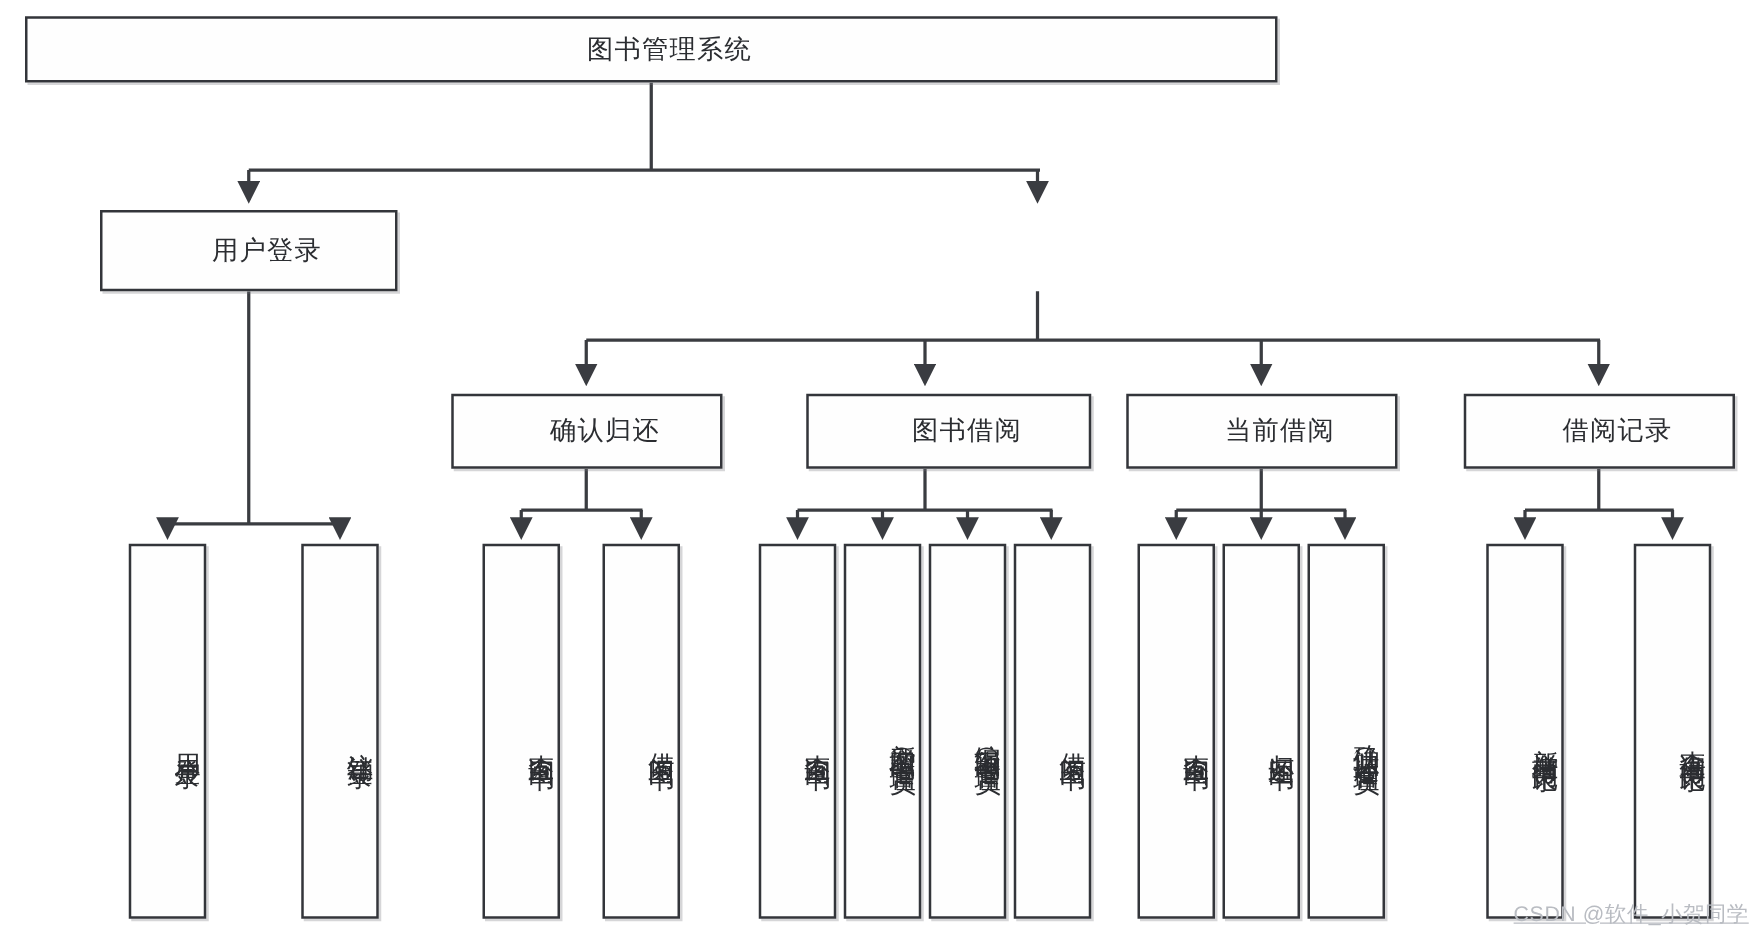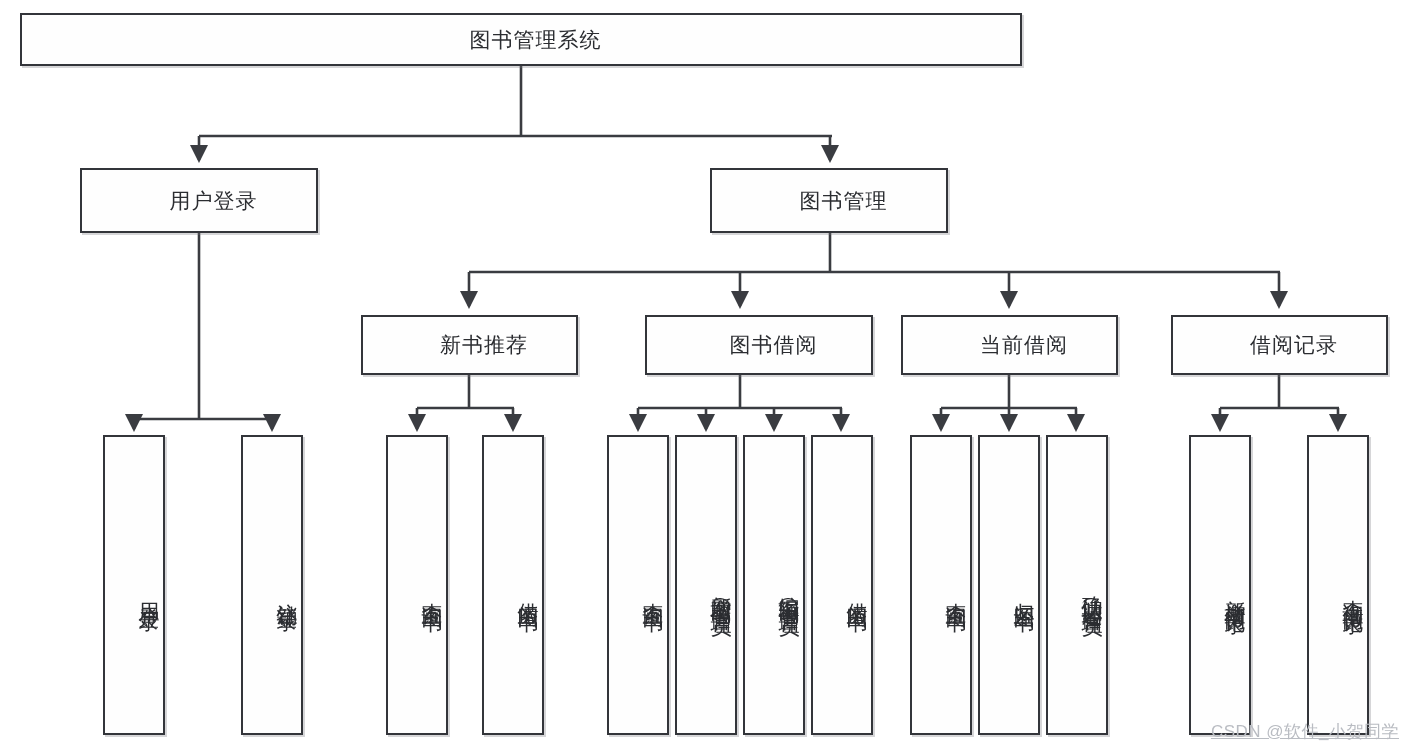--- a/index.html
+++ b/index.html
@@ -121,26 +121,23 @@
     </g>
   </svg>
 
   <div class="node horiz" style="left:20px; top:13px; width:1002px; height:53px;">
     <span class="label">图书管理系统</span>
   </div>
 
   <div class="node horiz" style="left:80px; top:168px; width:238px; height:65px;">
     <span class="label">用户登录</span>
   </div>
-  <div class="node horiz" style="left:710px; top:168px; width:238px; height:65px;">
-    <span class="label">图书管理</span>
-  </div>
 
   <div class="node horiz" style="left:361px; top:315px; width:217px; height:60px;">
-    <span class="label">新书推荐</span>
+    <span class="label">确认归还</span>
   </div>
   <div class="node horiz" style="left:645px; top:315px; width:228px; height:60px;">
     <span class="label">图书借阅</span>
   </div>
   <div class="node horiz" style="left:901px; top:315px; width:217px; height:60px;justify-content:center;">
     <span class="label">当前借阅</span>
   </div>
   <div class="node horiz" style="left:1171px; top:315px; width:217px; height:60px;align-items:center;">
     <span class="label">借阅记录</span>
   </div>

